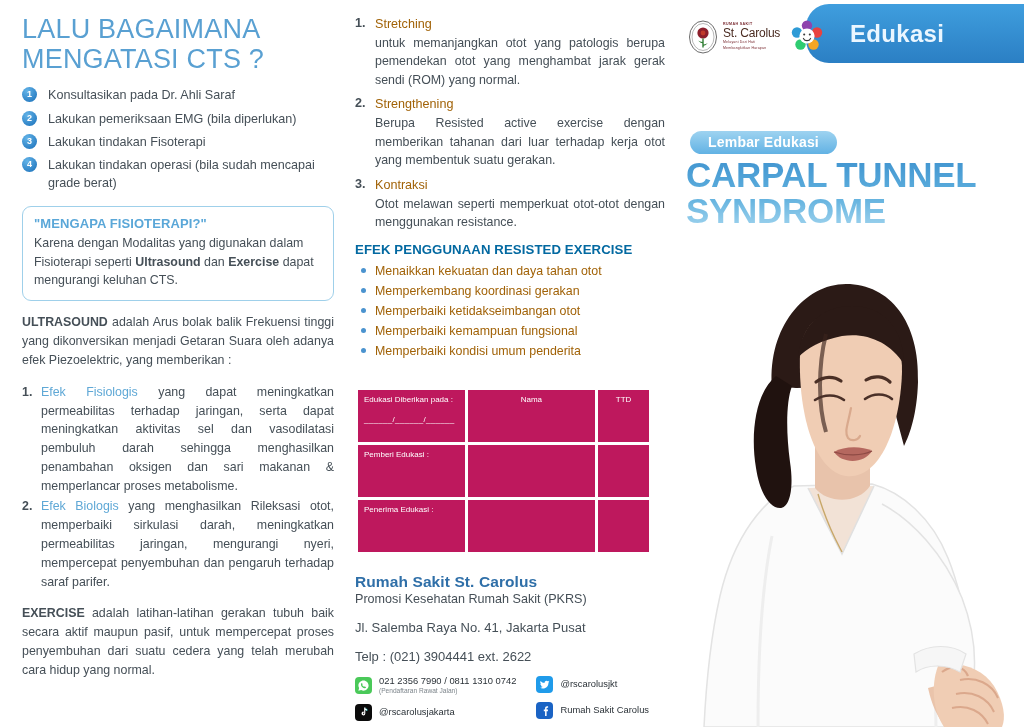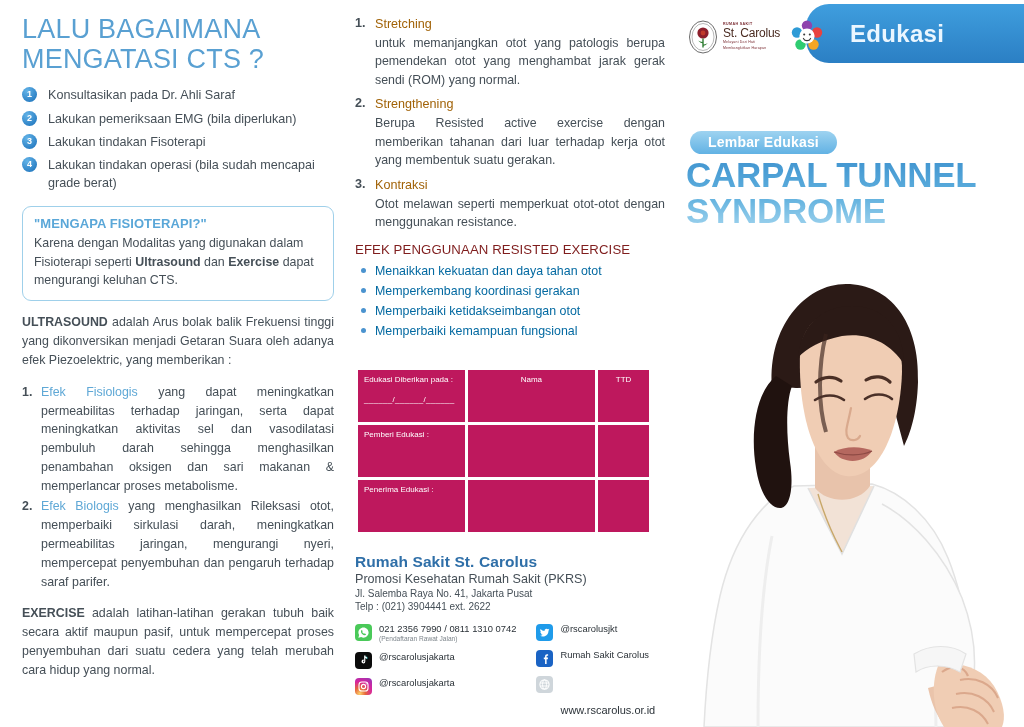--- a/index.html
+++ b/index.html
@@ -48,25 +48,25 @@
   .accent{color:#5fa8d6;}
 
   
   .col-mid{position:absolute;left:355px;top:16px;width:310px;}
   .mid-list{list-style:none;margin:0;padding:0;}
   .mid-list > li{position:relative;padding-left:20px;margin-bottom:7px;}
   .mid-list > li .mk{position:absolute;left:0;top:0;font-weight:bold;font-size:12.6px;color:#454f57;}
   .mid-term{color:#a16207;font-size:12.6px;line-height:1.4;}
   .mid-desc{font-size:12.4px;line-height:1.5;color:#454f57;text-align:justify;}
   .sec-title{
-    color:#7f1d1d;font-weight:normal;font-size:13.2px;margin:10px 0 4px 0;letter-spacing:.1px;
+    color:#0369a1;font-weight:bold;font-size:13.2px;margin:10px 0 4px 0;letter-spacing:.1px;
   }
   .dot-list{list-style:none;margin:0;padding:0;}
   .dot-list li{
-    position:relative;padding-left:20px;font-size:12.4px;line-height:1.62;color:#0369a1;
+    position:relative;padding-left:20px;font-size:12.4px;line-height:1.62;color:#a16207;
   }
   .dot-list li::before{
     content:"";position:absolute;left:6px;top:7px;width:5px;height:5px;
     border-radius:50%;background:#4a93cf;
   }
 
   
   .sign-table{margin-top:26px;width:297px;border-collapse:separate;border-spacing:3px;}
   .sign-table td{
     background:#be185d;color:#ffffff;vertical-align:top;
@@ -75,26 +75,26 @@
   .st-c1{width:96px;height:42px;}
   .st-c2{width:148px;text-align:center;}
   .st-c3{width:47px;text-align:center;}
   .date-line{margin-top:9px;font-size:8px;letter-spacing:.3px;white-space:nowrap;}
   .row-tall{height:46px;}
 
   
   .hosp{margin-top:18px;}
   .hosp-name{font-size:15.5px;color:#2f6fa8;font-weight:bold;letter-spacing:.1px;}
   .hosp-sub{font-size:12.6px;color:#454f57;margin-top:1px;}
-  .hosp-line{font-size:10px;color:#454f57;margin-top:2px;}
+  .hosp-line{font-size:13px;color:#454f57;margin-top:14px;}
 
   
   .contacts{margin-top:12px;display:flex;gap:20px;}
   .contact-col{display:flex;flex-direction:column;gap:9px;}
-  .c-row{display:flex;align-items:flex-start;gap:7px;}
+  .c-row{display:flex;align-items:center;gap:7px;}
   .c-ico{width:17px;height:17px;border-radius:4px;flex:0 0 auto;position:relative;}
   .c-txt{font-size:9.4px;color:#2b3238;line-height:1.15;}
   .c-txt .small{display:block;font-size:6.6px;color:#7d858b;}
   .c-txt.web{font-size:11px;font-weight:normal;margin-top:28px;}
   .ico-wa{background:#4ac959;}
   .ico-tt{background:#0b0b0b;}
   .ico-ig{background:radial-gradient(circle at 28% 92%, #fdd36a 0%, #e6683c 28%, #d6249f 62%, #8a3ab9 100%);}
   .ico-tw{background:#1f9bea;}
   .ico-fb{background:#1a63c4;}
   .ico-web{background:#cfd6db;}
@@ -206,20 +206,21 @@
         <div class="mid-desc">Otot melawan seperti memperkuat otot-otot dengan menggunakan resistance.</div>
       </li>
     </ul>
 
     <div class="sec-title">EFEK PENGGUNAAN RESISTED EXERCISE</div>
     <ul class="dot-list">
       <li>Menaikkan kekuatan dan daya tahan otot</li>
       <li>Memperkembang koordinasi gerakan</li>
       <li>Memperbaiki ketidakseimbangan otot</li>
       <li>Memperbaiki kemampuan fungsional</li>
+      <li>Memperbaiki kondisi umum penderita</li>
     </ul>
 
     <table class="sign-table">
       <tbody>
           <tr>
         <td class="st-c1">
           <div>Edukasi Diberikan pada :</div>
           <div class="date-line">______/______/______</div>
         </td>
         <td class="st-c2">Nama</td>

